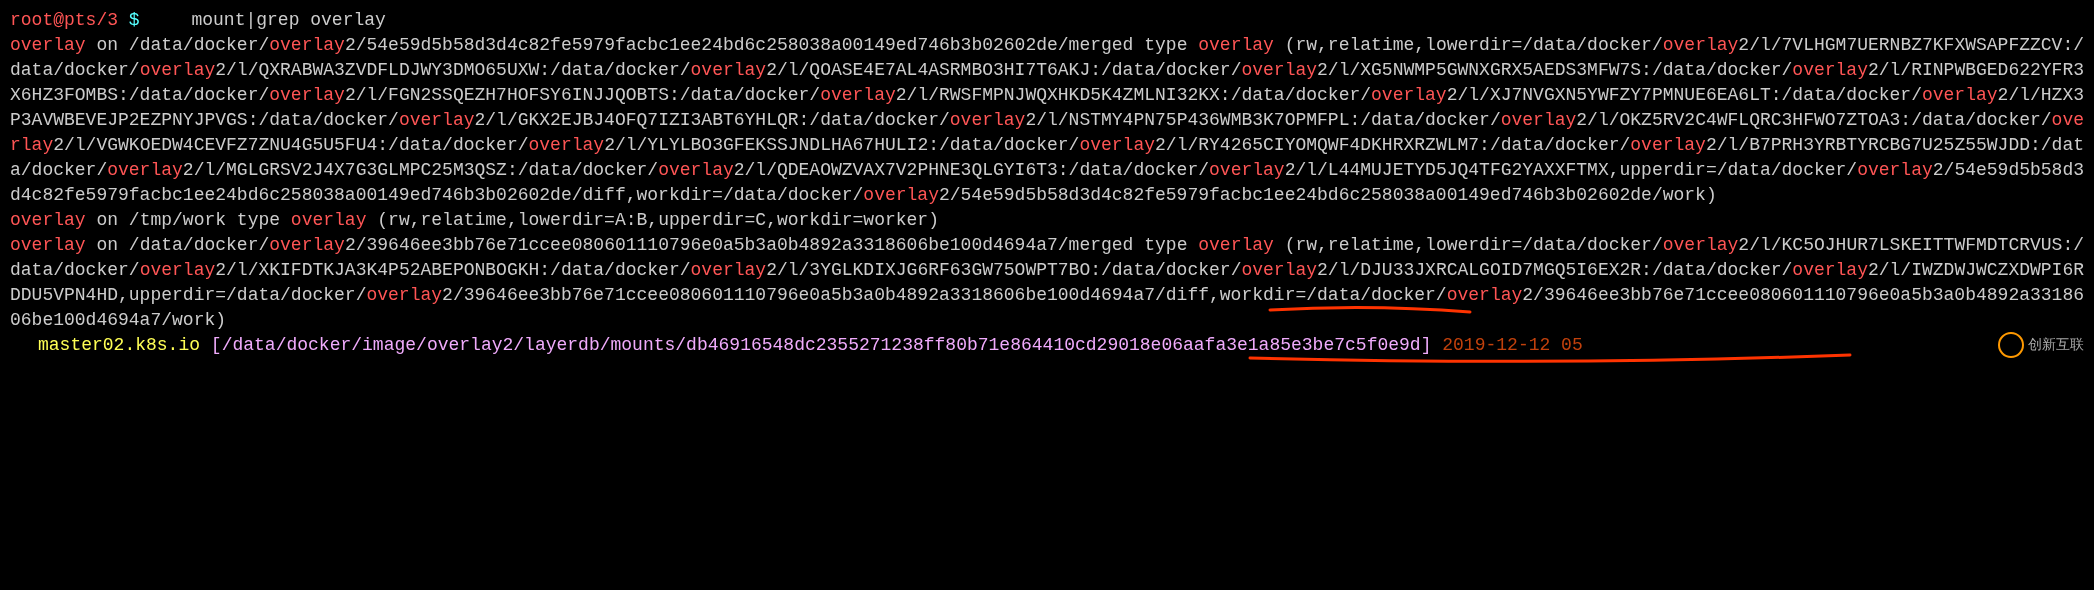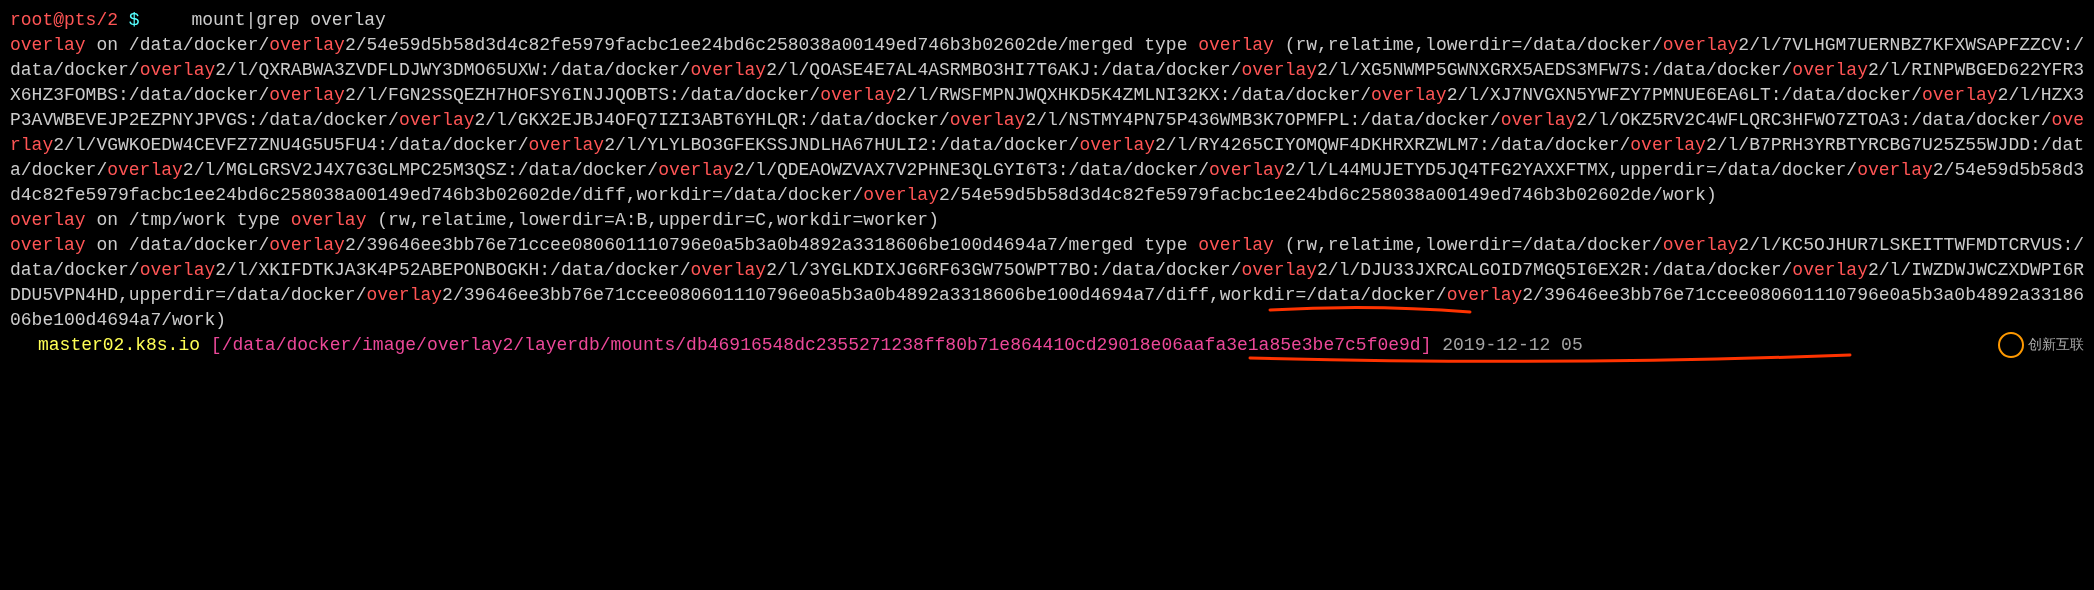--- a/index.html
+++ b/index.html
@@ -11,22 +11,22 @@
     line-height: 25px;
     color: #cccccc;
     width: 2074px;
     overflow-wrap: break-word;
     word-break: break-all;
     position: relative;
   }
   .red { color: #ff5555; }
   .cyan { color: #55ffff; }
   .yellow { color: #ffff55; padding-left: 28px; }
-  .magenta { color: #a3a3a3; }
-  .green { color: #ec4899; text-align: center; }
+  .magenta { color: #c2410c; }
+  .green { color: #f0abfc; text-align: center; }
   .white { color: #cccccc; margin-left: 41px; }
   .annot { position: absolute; pointer-events: none; }
   .watermark {
     position: absolute;
     right: 10px;
     bottom: 8px;
     color: #aaa;
     font-size: 14px;
     display: flex;
     align-items: flex-end;
@@ -37,21 +37,21 @@
     border: 2px solid #f90;
     border-radius: 50%;
     display: inline-block;
     position: relative;
   }
 </style>
 </head>
 <body>
 
 <div>
-<span class="red">root@pts/2</span><span class="cyan"> $ </span><span class="white">mount|grep overlay</span><br>
+<span class="red">root@pts/3</span><span class="cyan"> $ </span><span class="white">mount|grep overlay</span><br>
 <span class="red">overlay</span><span> on /data/docker/</span><span class="red">overlay</span><span>2/54e59d5b58d3d4c82fe5979facbc1ee24bd6c258038a00149ed746b3b02602de/merged type </span><span class="red">overlay</span><span> (rw,relatime,lowerdir=/data/docker/</span><span class="red">overlay</span><span>2/l/7VLHGM7UERNBZ7KFXWSAPFZZCV:/data/docker/</span><span class="red">overlay</span><span>2/l/QXRABWA3ZVDFLDJWY3DMO65UXW:/data/docker/</span><span class="red">overlay</span><span>2/l/QOASE4E7AL4ASRMBO3HI7T6AKJ:/data/docker/</span><span class="red">overlay</span><span>2/l/XG5NWMP5GWNXGRX5AEDS3MFW7S:/data/docker/</span><span class="red">overlay</span><span>2/l/RINPWBGED622YFR3X6HZ3FOMBS:/data/docker/</span><span class="red">overlay</span><span>2/l/FGN2SSQEZH7HOFSY6INJJQOBTS:/data/docker/</span><span class="red">overlay</span><span>2/l/RWSFMPNJWQXHKD5K4ZMLNI32KX:/data/docker/</span><span class="red">overlay</span><span>2/l/XJ7NVGXN5YWFZY7PMNUE6EA6LT:/data/docker/</span><span class="red">overlay</span><span>2/l/HZX3P3AVWBEVEJP2EZPNYJPVGS:/data/docker/</span><span class="red">overlay</span><span>2/l/GKX2EJBJ4OFQ7IZI3ABT6YHLQR:/data/docker/</span><span class="red">overlay</span><span>2/l/NSTMY4PN75P436WMB3K7OPMFPL:/data/docker/</span><span class="red">overlay</span><span>2/l/OKZ5RV2C4WFLQRC3HFWO7ZTOA3:/data/docker/</span><span class="red">overlay</span><span>2/l/VGWKOEDW4CEVFZ7ZNU4G5U5FU4:/data/docker/</span><span class="red">overlay</span><span>2/l/YLYLBO3GFEKSSJNDLHA67HULI2:/data/docker/</span><span class="red">overlay</span><span>2/l/RY4265CIYOMQWF4DKHRXRZWLM7:/data/docker/</span><span class="red">overlay</span><span>2/l/B7PRH3YRBTYRCBG7U25Z55WJDD:/data/docker/</span><span class="red">overlay</span><span>2/l/MGLGRSV2J4X7G3GLMPC25M3QSZ:/data/docker/</span><span class="red">overlay</span><span>2/l/QDEAOWZVAX7V2PHNE3QLGYI6T3:/data/docker/</span><span class="red">overlay</span><span>2/l/L44MUJETYD5JQ4TFG2YAXXFTMX,upperdir=/data/docker/</span><span class="red">overlay</span><span>2/54e59d5b58d3d4c82fe5979facbc1ee24bd6c258038a00149ed746b3b02602de/diff,workdir=/data/docker/</span><span class="red">overlay</span><span>2/54e59d5b58d3d4c82fe5979facbc1ee24bd6c258038a00149ed746b3b02602de/work)</span><br>
 <span class="red">overlay</span><span> on /tmp/work type </span><span class="red">overlay</span><span> (rw,relatime,lowerdir=A:B,upperdir=C,workdir=worker)</span><br>
 <span class="red">overlay</span><span> on /data/docker/</span><span class="red">overlay</span><span>2/39646ee3bb76e71ccee080601110796e0a5b3a0b4892a3318606be100d4694a7/merged type </span><span class="red">overlay</span><span> (rw,relatime,lowerdir=/data/docker/</span><span class="red">overlay</span><span>2/l/KC5OJHUR7LSKEITTWFMDTCRVUS:/data/docker/</span><span class="red">overlay</span><span>2/l/XKIFDTKJA3K4P52ABEPONBOGKH:/data/docker/</span><span class="red">overlay</span><span>2/l/3YGLKDIXJG6RF63GW75OWPT7BO:/data/docker/</span><span class="red">overlay</span><span>2/l/DJU33JXRCALGOID7MGQ5I6EX2R:/data/docker/</span><span class="red">overlay</span><span>2/l/IWZDWJWCZXDWPI6RDDU5VPN4HD,upperdir=/data/docker/</span><span class="red">overlay</span><span>2/39646ee3bb76e71ccee080601110796e0a5b3a0b4892a3318606be100d4694a7/diff,workdir=/data/docker/</span><span class="red">overlay</span><span>2/39646ee3bb76e71ccee080601110796e0a5b3a0b4892a3318606be100d4694a7/work)</span><br>
 <span class="yellow">master02.k8s.io</span><span> </span><span class="green">[/data/docker/image/overlay2/layerdb/mounts/db46916548dc2355271238ff80b71e864410cd29018e06aafa3e1a85e3be7c5f0e9d]</span><span> </span><span class="magenta">2019-12-12 05</span>
 </div>
 
 <svg class="annot" style="left:0;top:0" width="2094" height="590">
   <g stroke="#ff3300" stroke-width="3" fill="none" stroke-linecap="round">
     <path d="M 1270 310 q 100 -6 200 2"></path>
     <path d="M 1250 358 q 310 8 600 -3"></path>

